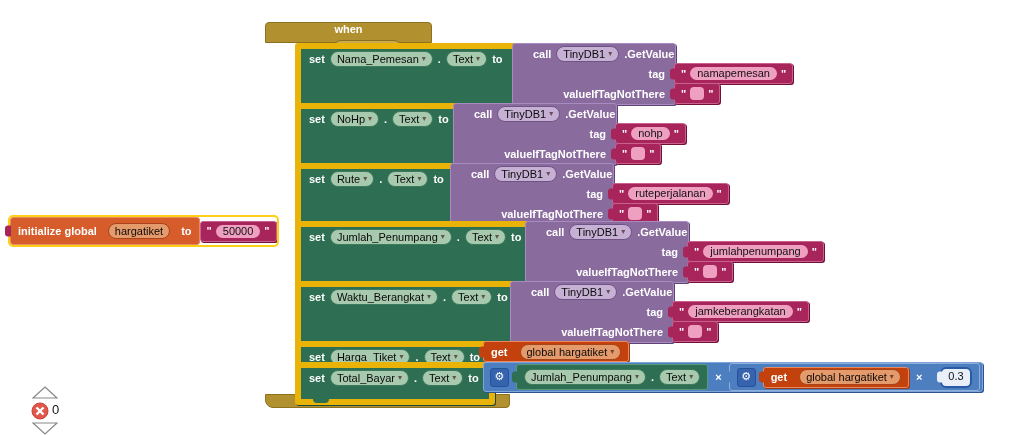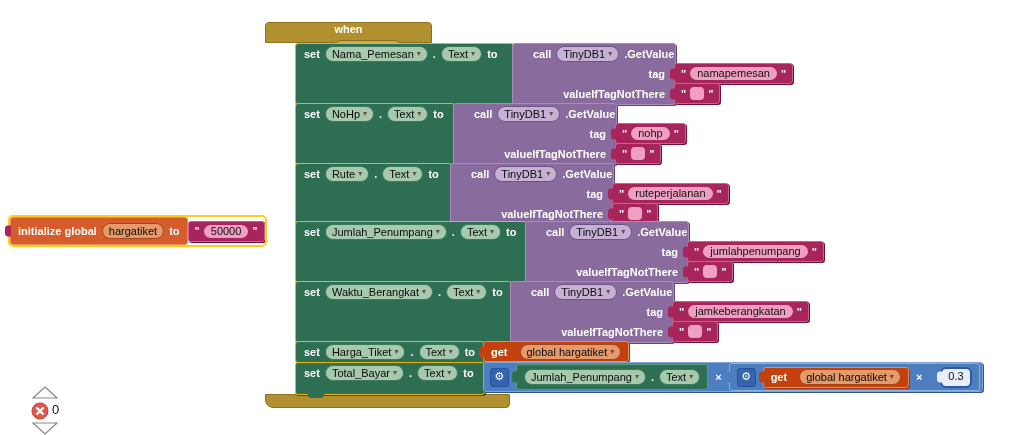--- a/index.html
+++ b/index.html
@@ -24,21 +24,21 @@
         border:1px solid #8d711f;border-radius:4px 4px 0 0;display:flex;align-items:center;
         gap:5px;padding:0 7px;}
   .do-spine{left:265px;top:43px;width:30px;height:351px;background:#b1902f;
         border-left:1px solid #8d711f;box-sizing:border-box;}
   .do-spine .kw{display:block;padding:3px 0 0 8px;}
   .when-foot{left:265px;top:394px;width:245px;height:14px;background:#b1902f;
         border:1px solid #8d711f;border-radius:0 0 4px 8px;}
   
   .set-row{position:absolute;left:295px;height:60px;}
   .green-block{position:absolute;left:0;top:0;height:100%;background:#2e6e53;
-        border:1px solid #eab308;box-shadow:1px 1px 0 #1d4a37;border-radius:3px;}
+        border:6px solid #eab308;box-shadow:1px 1px 0 #1d4a37;border-radius:3px;}
   .g-line{display:flex;align-items:center;gap:5px;height:20px;padding:0 8px;white-space:nowrap;}
   .purple-block{position:absolute;top:0;height:60px;width:162px;background:#8a6b9d;
         border:1px solid #a98bc2;box-shadow:1px 1px 0 #5e4476;border-radius:3px;}
   .p-line{display:flex;align-items:center;gap:5px;height:20px;padding:0 8px;margin-left:12px;}
   .p-right{justify-content:flex-end;padding-right:10px;}
   
   .text-block{position:absolute;height:19px;background:#a8255c;border:1px solid #c9608d;
         box-shadow:1px 1px 0 #701038;border-radius:3px;display:inline-flex;align-items:center;
         gap:4px;padding:0 6px;}
   .q{color:#fff;font-weight:bold;font-size:11px;}
@@ -57,21 +57,21 @@
   .r7{top:362px;height:31px;} .r7 .green-block{width:188px;}
   .r7 .green-block::after{content:"";position:absolute;left:12px;bottom:-4px;width:16px;height:4px;
         background:#2e6e53;border-radius:0 0 4px 4px;}
   
   .get-block{display:inline-flex;align-items:center;gap:12px;height:19px;background:#c2410c;
         border:1px solid #e8895f;box-shadow:1px 1px 0 #9c3a12;border-radius:3px;padding:0 7px;}
   .r6 .get-block{position:absolute;left:188px;top:0;}
   
   .init-wrap{position:absolute;left:10px;top:217px;display:flex;align-items:center;
         outline:2px solid #fdd017;border-radius:3px;}
-  .init-block{display:flex;align-items:center;gap:5px;height:26px;background:#d65c2b;
+  .init-block{display:flex;align-items:center;gap:11px;height:26px;background:#d65c2b;
         border:1px solid #e8895f;border-radius:3px;padding:0 7px;}
   .init-wrap .text-block{position:static;}
   
   .blue-block{position:absolute;left:188px;top:0;width:500px;height:30px;background:#4d7fc0;
         border:1px solid #7fa4d8;box-shadow:1px 1px 0 #2d5490;border-radius:3px;
         display:flex;align-items:center;gap:7px;padding:0 6px;box-sizing:border-box;}
   .blue-nested{position:relative;display:inline-flex;align-items:center;gap:7px;height:26px;
         background:#4d7fc0;border:1px solid #8fb0dd;border-radius:3px;padding:0 7px;}
   .gear{width:17px;height:17px;background:#3663ae;border:1px solid #27519b;border-radius:3px;
         color:#fff;font-size:11px;line-height:15px;text-align:center;flex:0 0 auto;}

